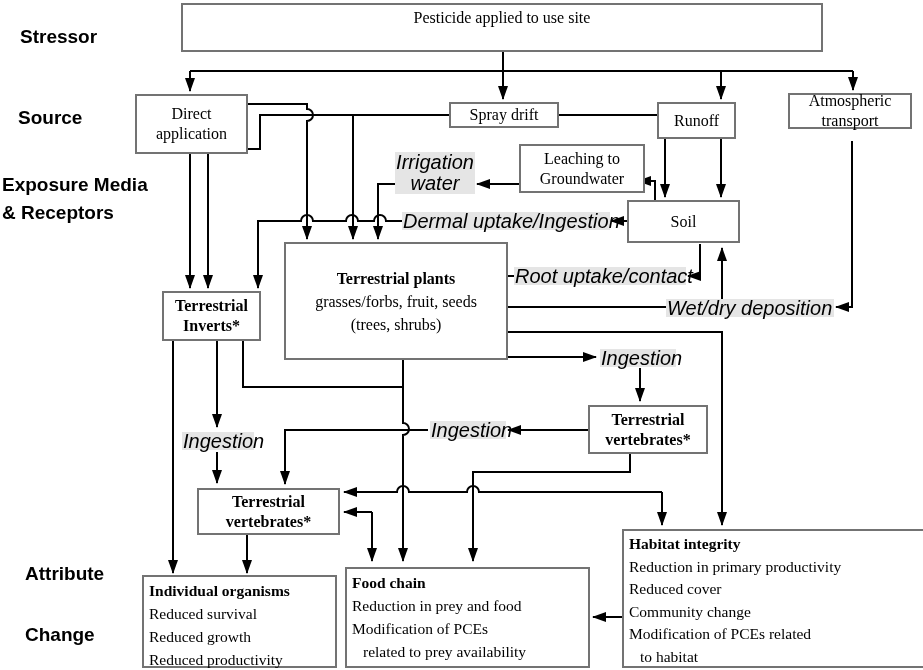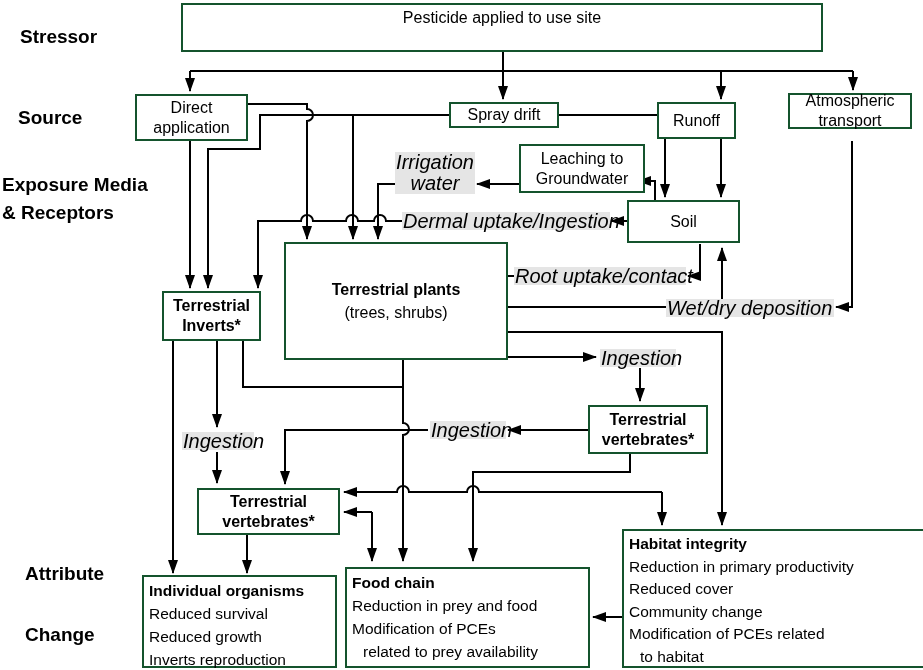--- a/index.html
+++ b/index.html
@@ -2,23 +2,23 @@
 <html><head>
 <meta charset="utf-8">
 <style>
   html,body{margin:0;padding:0;background:#ffffff;}
   #stage{
     position:relative;width:923px;height:670px;background:#ffffff;
     font-family:"Liberation Sans", sans-serif;color:#000;overflow:hidden;
   }
   #wires{position:absolute;left:0;top:0;width:923px;height:670px;}
   .box{
-    position:absolute;box-sizing:border-box;border:2px solid #14532d;background:#fff;
+    position:absolute;box-sizing:border-box;border:2px solid #737373;background:#fff;
     display:flex;flex-direction:column;align-items:center;justify-content:center;
-    text-align:center;font-size:16px;line-height:20px;
+    text-align:center;font-size:16px;line-height:20px;font-family:Liberation Serif, serif;
   }
   .box .bold{font-weight:bold;}
   .topalign{justify-content:flex-start;padding-top:3px;}
   .outcome{
     align-items:flex-start;justify-content:flex-start;text-align:left;
     font-size:15.5px;line-height:23px;padding:2px 5px;
   }
   .outcome .bold{font-weight:bold;}
   .indent{padding-left:11px;}
   .lbl{
@@ -82,21 +82,21 @@
       <path d="M173,341 V573" marker-end="url(#ah)"></path>
       <path d="M247,535 V573" marker-end="url(#ah)"></path>
       <path d="M622,617 H593" marker-end="url(#ah)"></path>
     </g>
   </svg>
 
   <div class="box topalign" style="left:181px;top:3px;width:642px;height:49px;">
     <span>Pesticide applied to use site</span>
   </div>
 
-  <div class="box" style="left:135px;top:94px;width:113px;height:47px;">
+  <div class="box" style="left:135px;top:94px;width:113px;height:60px;">
     <span>Direct</span>
     <span>application</span>
   </div>
 
   <div class="box" style="left:449px;top:102px;width:110px;height:26px;">
     <span>Spray drift</span>
   </div>
 
   <div class="box" style="left:657px;top:102px;width:79px;height:37px;">
     <span>Runoff</span>
@@ -111,20 +111,21 @@
     <span>Leaching to</span>
     <span>Groundwater</span>
   </div>
 
   <div class="box" style="left:627px;top:200px;width:113px;height:43px;">
     <span>Soil</span>
   </div>
 
   <div class="box" style="left:268px;top:242px;width:224px;height:118px;margin-left:16px;">
     <span class="bold plants-line">Terrestrial plants</span>
+    <span class="plants-line">grasses/forbs, fruit, seeds</span>
     <span class="plants-line">(trees, shrubs)</span>
   </div>
 
   <div class="box" style="left:162px;top:291px;width:99px;height:50px;">
     <span class="bold">Terrestrial</span>
     <span class="bold">Inverts*</span>
   </div>
 
   <div class="box" style="left:588px;top:405px;width:120px;height:49px;">
     <span class="bold">Terrestrial</span>
@@ -133,21 +134,21 @@
 
   <div class="box" style="left:197px;top:488px;width:143px;height:47px;">
     <span class="bold">Terrestrial</span>
     <span class="bold">vertebrates*</span>
   </div>
 
   <div class="box outcome" style="left:142px;top:575px;width:195px;height:93px;">
     <span class="bold">Individual organisms</span>
     <span>Reduced survival</span>
     <span>Reduced growth</span>
-    <span>Inverts reproduction</span>
+    <span>Reduced productivity</span>
   </div>
 
   <div class="box outcome" style="left:345px;top:567px;width:245px;height:101px;">
     <span class="bold">Food chain</span>
     <span>Reduction in prey and food</span>
     <span>Modification of PCEs</span>
     <span class="indent">related to prey availability</span>
   </div>
 
   <div class="box outcome" style="left:622px;top:529px;width:336px;height:139px;line-height:22.5px;">

